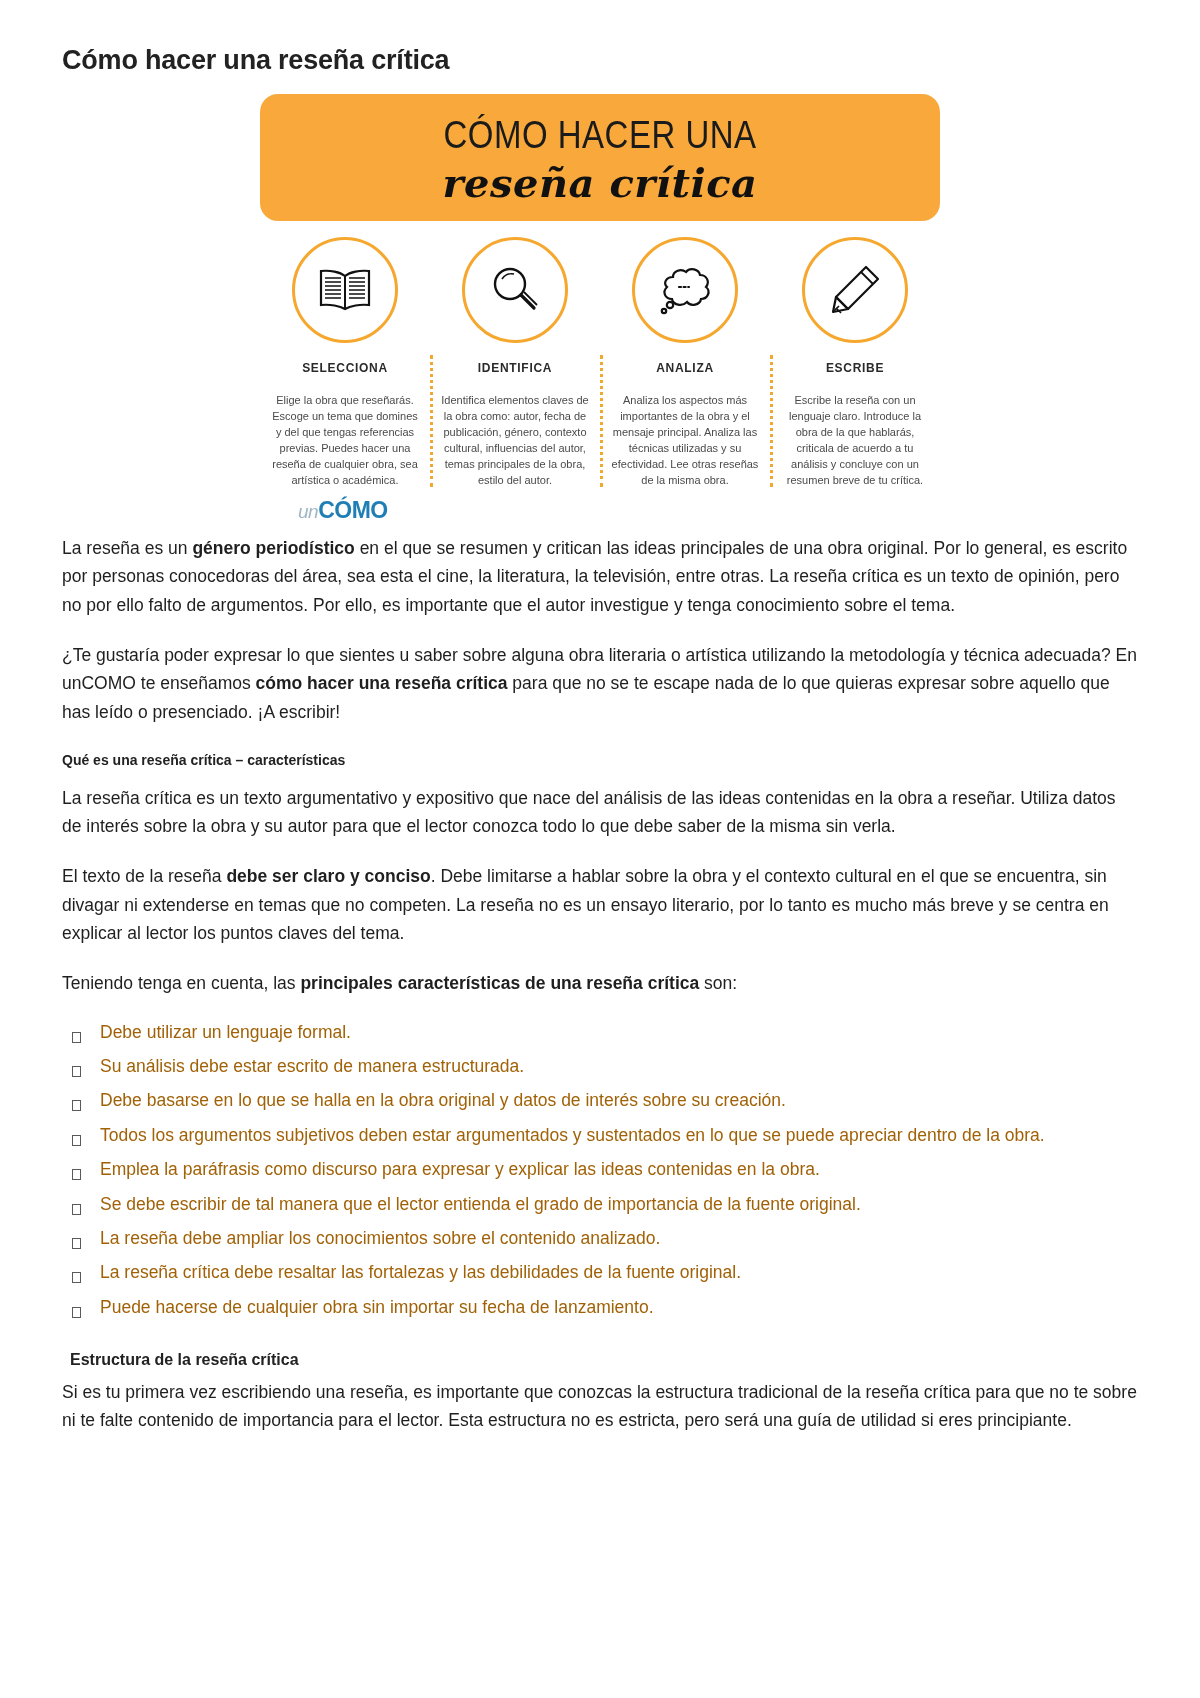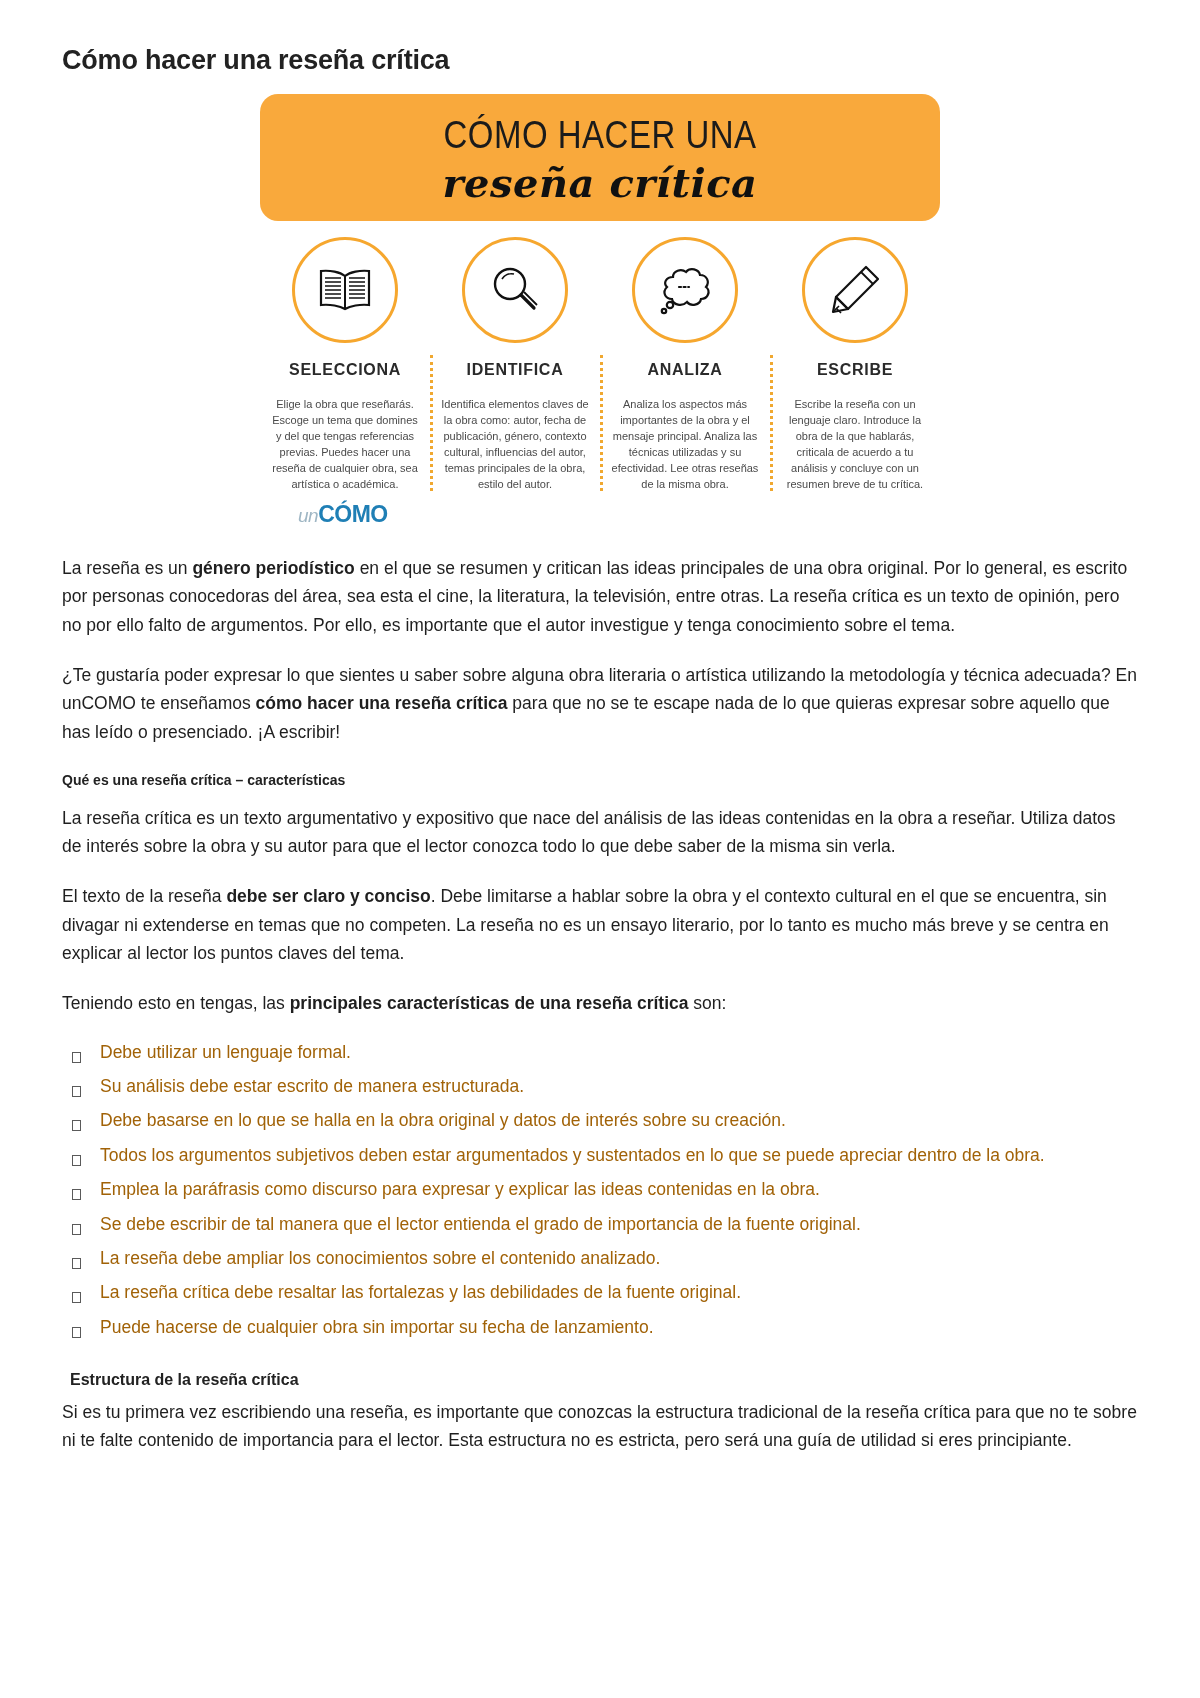--- a/index.html
+++ b/index.html
@@ -100,21 +100,21 @@
     border: 3px solid #f6a72e;
     border-radius: 50%;
     display: flex;
     align-items: center;
     justify-content: center;
     box-sizing: border-box;
     margin-top: 4px;
   }
   .circle svg { display:block; }
   .ig-label {
-    font-size: 16px;
+    font-size: 12px;
     font-weight: bold;
     letter-spacing: 0.7px;
     color: #2a2a2a;
     margin-top: 18px;
     text-align: center;
   }
   .ig-desc {
     font-size: 11px;
     line-height: 1.45;
     color: #4a4a4a;
@@ -134,21 +134,21 @@
     color: #9fb6c4;
     font-style: italic;
     font-weight: normal;
     font-size: 19px;
     margin-left: 24px;
   }
   .ig-logo .lg-como { color: #1f7fb5; }
 
   
   .body-area {
-    margin-top: 28px;
+    margin-top: 12px;
   }
   p.para {
     font-size: 17.5px;
     line-height: 1.62;
     color: #1f1f1f;
     margin: 0 0 22px 0;
     text-align: left;
   }
   p.para b, .bold { font-weight: bold; }
 
@@ -274,21 +274,21 @@
     <p class="para"><span>La reseña es un </span><b>género periodístico</b><span> en el que se resumen y critican las ideas principales de una obra original. Por lo general, es escrito por personas conocedoras del área, sea esta el cine, la literatura, la televisión, entre otras. La reseña crítica es un texto de opinión, pero no por ello falto de argumentos. Por ello, es importante que el autor investigue y tenga conocimiento sobre el tema.</span></p>
 
     <p class="para"><span>¿Te gustaría poder expresar lo que sientes u saber sobre alguna obra literaria o artística utilizando la metodología y técnica adecuada? En unCOMO te enseñamos </span><b>cómo hacer una reseña crítica</b><span> para que no se te escape nada de lo que quieras expresar sobre aquello que has leído o presenciado. ¡A escribir!</span></p>
 
     <h2 class="section">Qué es una reseña crítica – características</h2>
 
     <p class="para">La reseña crítica es un texto argumentativo y expositivo que nace del análisis de las ideas contenidas en la obra a reseñar. Utiliza datos de interés sobre la obra y su autor para que el lector conozca todo lo que debe saber de la misma sin verla.</p>
 
     <p class="para"><span>El texto de la reseña </span><b>debe ser claro y conciso</b><span>. Debe limitarse a hablar sobre la obra y el contexto cultural en el que se encuentra, sin divagar ni extenderse en temas que no competen. La reseña no es un ensayo literario, por lo tanto es mucho más breve y se centra en explicar al lector los puntos claves del tema.</span></p>
 
-    <p class="para"><span>Teniendo esto en tengas, las </span><b>principales características de una reseña crítica</b><span> son:</span></p>
+    <p class="para"><span>Teniendo tenga en cuenta, las </span><b>principales características de una reseña crítica</b><span> son:</span></p>
 
     <ul class="checklist">
       <li><span class="box"></span><span>Debe utilizar un lenguaje formal.</span></li>
       <li><span class="box"></span><span>Su análisis debe estar escrito de manera estructurada.</span></li>
       <li><span class="box"></span><span>Debe basarse en lo que se halla en la obra original y datos de interés sobre su creación.</span></li>
       <li><span class="box"></span><span>Todos los argumentos subjetivos deben estar argumentados y sustentados en lo que se puede apreciar dentro de la obra.</span></li>
       <li><span class="box"></span><span>Emplea la paráfrasis como discurso para expresar y explicar las ideas contenidas en la obra.</span></li>
       <li><span class="box"></span><span>Se debe escribir de tal manera que el lector entienda el grado de importancia de la fuente original.</span></li>
       <li><span class="box"></span><span>La reseña debe ampliar los conocimientos sobre el contenido analizado.</span></li>
       <li><span class="box"></span><span>La reseña crítica debe resaltar las fortalezas y las debilidades de la fuente original.</span></li>

